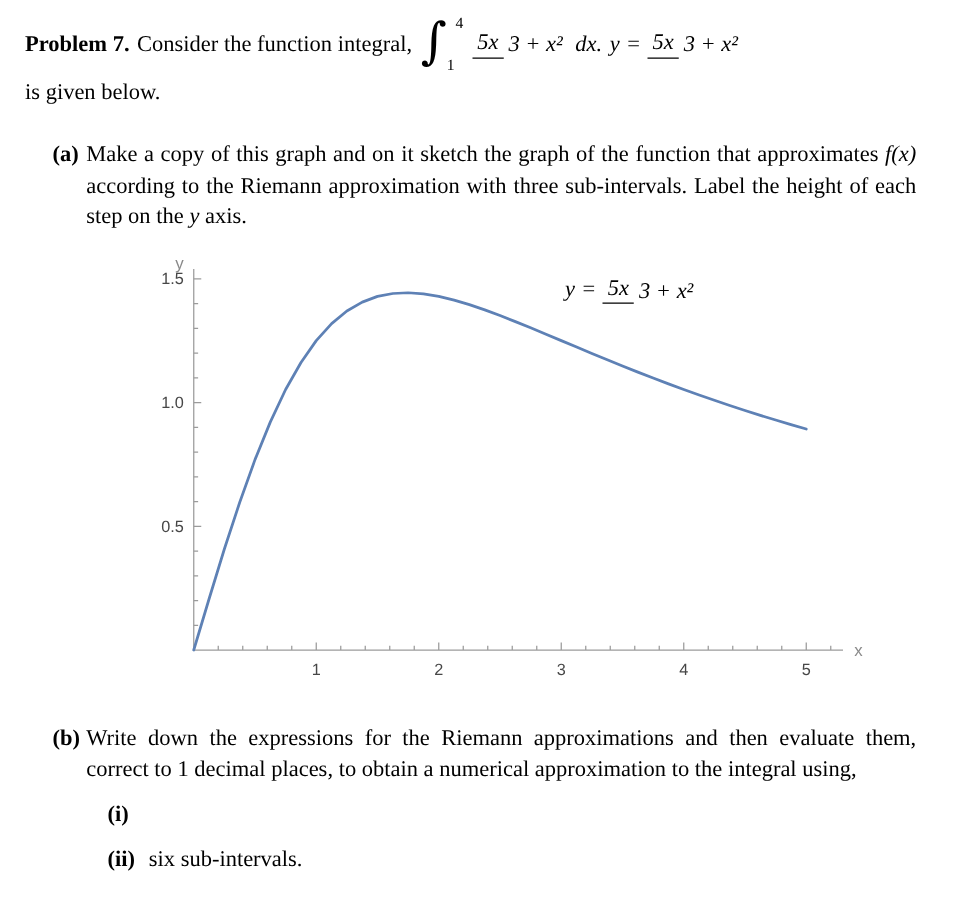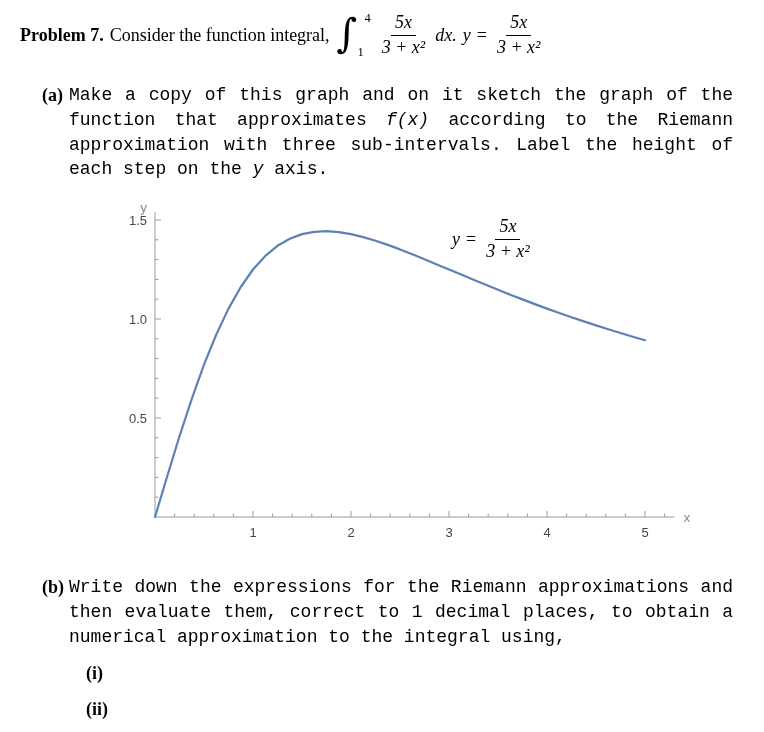--- a/index.html
+++ b/index.html
@@ -7,31 +7,31 @@
     width:764px; height:732px; overflow:hidden;
     font-family:"Liberation Serif", serif;
     font-size:18px; color:#000; line-height:1.38;
   }
   .page { padding-top:12px; }
   .head { margin:0 18px 0 20px; }
   .line1 { display:flex; align-items:center; gap:6px; white-space:nowrap; }
   .line2 { margin-top:3px; }
   .bold { font-weight:bold; }
   .mi { font-style:italic; }
-  .frac { display:inline-flex; flex-direction:column; align-items:center; line-height:1.18; text-align:center;font-style:italic; }
+  .frac { display:inline-flex; flex-direction:row; align-items:center; line-height:1.18; text-align:center;font-style:italic; }
   .frac .num { padding:0 4px 1px; border-bottom:1.2px solid #000; }
   .frac .den { padding:1px 4px 0; }
   .integral { display:inline-flex; align-items:center; margin:0 1px; }
   .int-sign { font-family:"DejaVu Serif", serif; font-size:40px; line-height:0.9; transform:translateY(-2px); }
   .int-lims { display:flex; flex-direction:column; justify-content:space-between; height:46px; font-size:12.5px; line-height:1; padding-left:2px; }
   .lim-top { margin-left:5px; }
   .lim-bot { margin-left:-2px; }
   .item { display:flex; margin:25px 18px 0 42px; }
   .item-label { font-weight:bold; flex:none; width:27px; }
-  .item-text { flex:1; max-width:664px; text-align:justify;font-family:Liberation Mono, monospace; }
+  .item-text { flex:1; max-width:664px; text-align:justify; }
   .chart { position:relative; height:358px; margin-top:13px; }
   .chart svg { position:absolute; left:117px; top:0; }
   .chart svg text { font-family:"Liberation Sans", sans-serif; }
   .annot { position:absolute; left:452px; top:21px; display:flex; align-items:center; gap:6px; }
   .part-b { margin-top:22px; }
   .sub { display:flex; margin:11px 0 0 86px; }
   .sub-label { font-weight:bold; flex:none; margin-right:7px; min-width:26px; }
 </style>
 </head>
 <body>
@@ -54,20 +54,21 @@
         <span class="den">3 + x²</span>
       </span>
       <span class="mi">dx.</span>
       <span class="mi">y</span>
       <span>=</span>
       <span class="frac mi">
         <span class="num">5x</span>
         <span class="den">3 + x²</span>
       </span>
     </div>
+    <div class="line2">is given below.</div>
   </div>
 
   <div class="item">
     <div class="item-label">(a)</div>
     <div class="item-text"><span>Make a copy of this graph and on it sketch the graph of the function that approximates </span><span class="mi">f(x)</span><span> according to the Riemann approximation with three sub-intervals. Label the height of each step on the </span><span class="mi">y</span><span> axis.</span></div>
   </div>
 
   <div class="chart">
     <svg width="580" height="352" viewBox="0 0 580 352">
         <line x1="38" y1="322" x2="38" y2="17.099999999999966" stroke="#9b9b9b" stroke-width="1"></line>
@@ -138,15 +139,16 @@
   <div class="item part-b">
     <div class="item-label">(b)</div>
     <div class="item-text">Write down the expressions for the Riemann approximations and then evaluate them, correct to 1 decimal places, to obtain a numerical approximation to the integral using,</div>
   </div>
 
   <div class="sub">
     <div class="sub-label">(i)</div>
   </div>
   <div class="sub">
     <div class="sub-label">(ii)</div>
+    <div class="sub-text">six sub-intervals.</div>
   </div>
 
 </div>
 
 </body></html>

